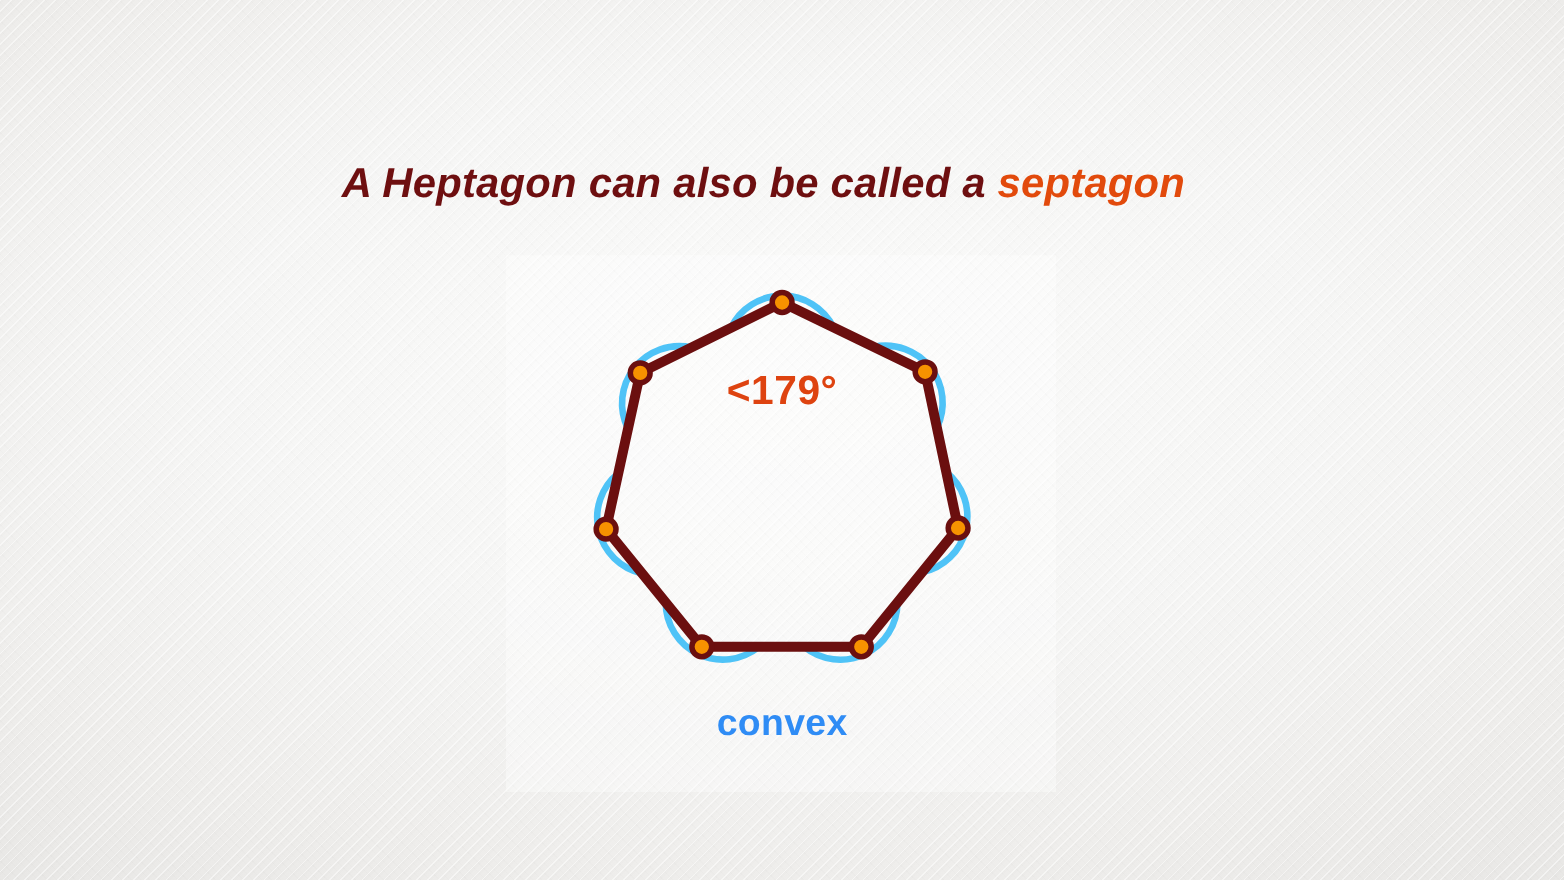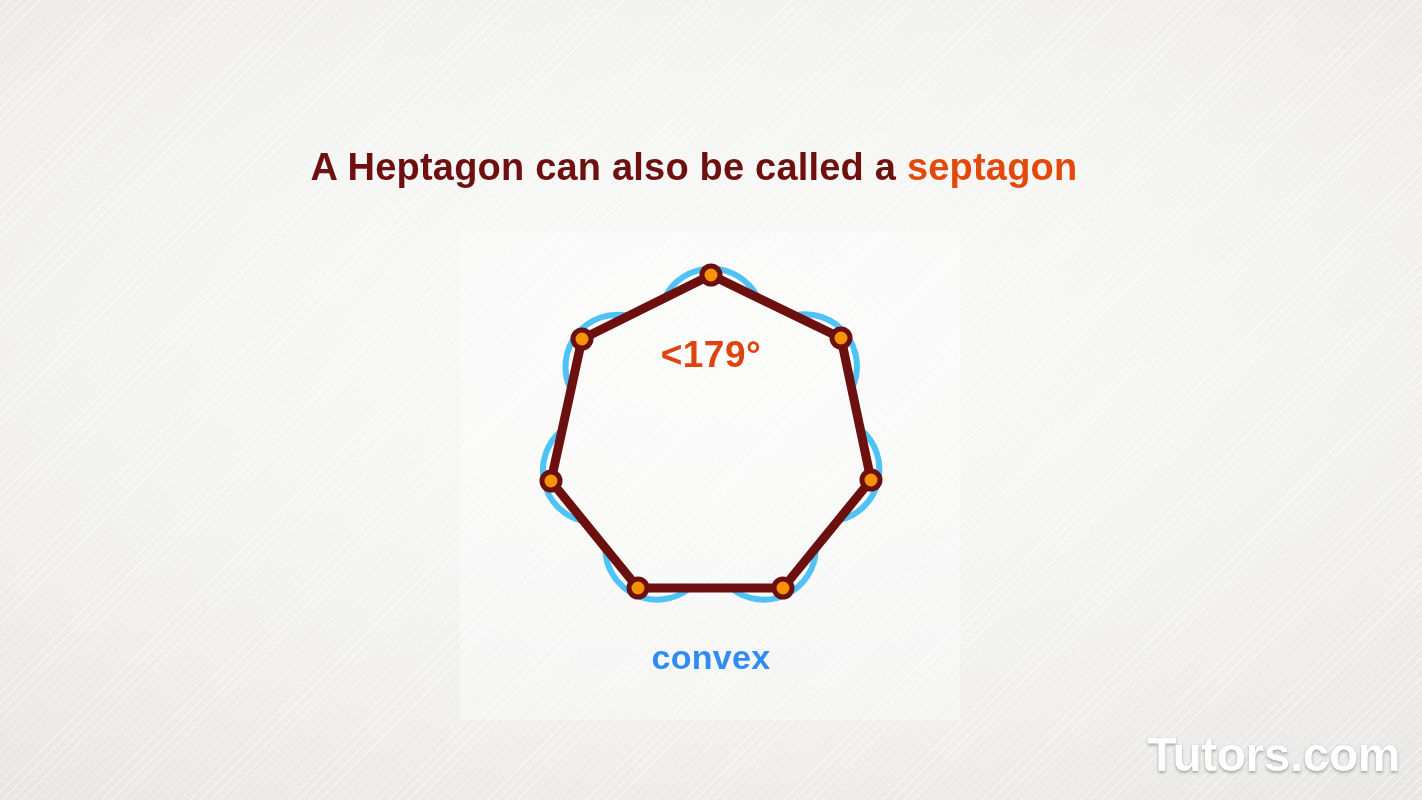--- a/index.html
+++ b/index.html
@@ -59,20 +59,21 @@
     position: absolute;
     left: 0;
     top: 146px;
     width: 1388px;
     text-align: center;
     font-size: 38px;
     font-weight: bold;
     letter-spacing: 0.2px;
     color: #6E0F10;
     white-space: nowrap;
+    font-style: italic;
   }
   #title .accent { color: #E24A0C; }
 
   #figure {
     position: absolute;
     left: 0;
     top: 0;
     width: 1422px;
     height: 800px;
   }
@@ -140,15 +141,14 @@
         <circle cx="871" cy="480" r="9" fill="#F79200" stroke="#6B0F0F" stroke-width="5"></circle>
         <circle cx="783" cy="588" r="9" fill="#F79200" stroke="#6B0F0F" stroke-width="5"></circle>
         <circle cx="638" cy="588" r="9" fill="#F79200" stroke="#6B0F0F" stroke-width="5"></circle>
         <circle cx="551" cy="481" r="9" fill="#F79200" stroke="#6B0F0F" stroke-width="5"></circle>
         <circle cx="582" cy="339" r="9" fill="#F79200" stroke="#6B0F0F" stroke-width="5"></circle>
       </g>
   </svg>
 
   <div id="angle-label">&lt;179°</div>
   <div id="convex-label">convex</div>
-  <div id="watermark">Tutors.com</div>
 
 </div>
 
 </body></html>

